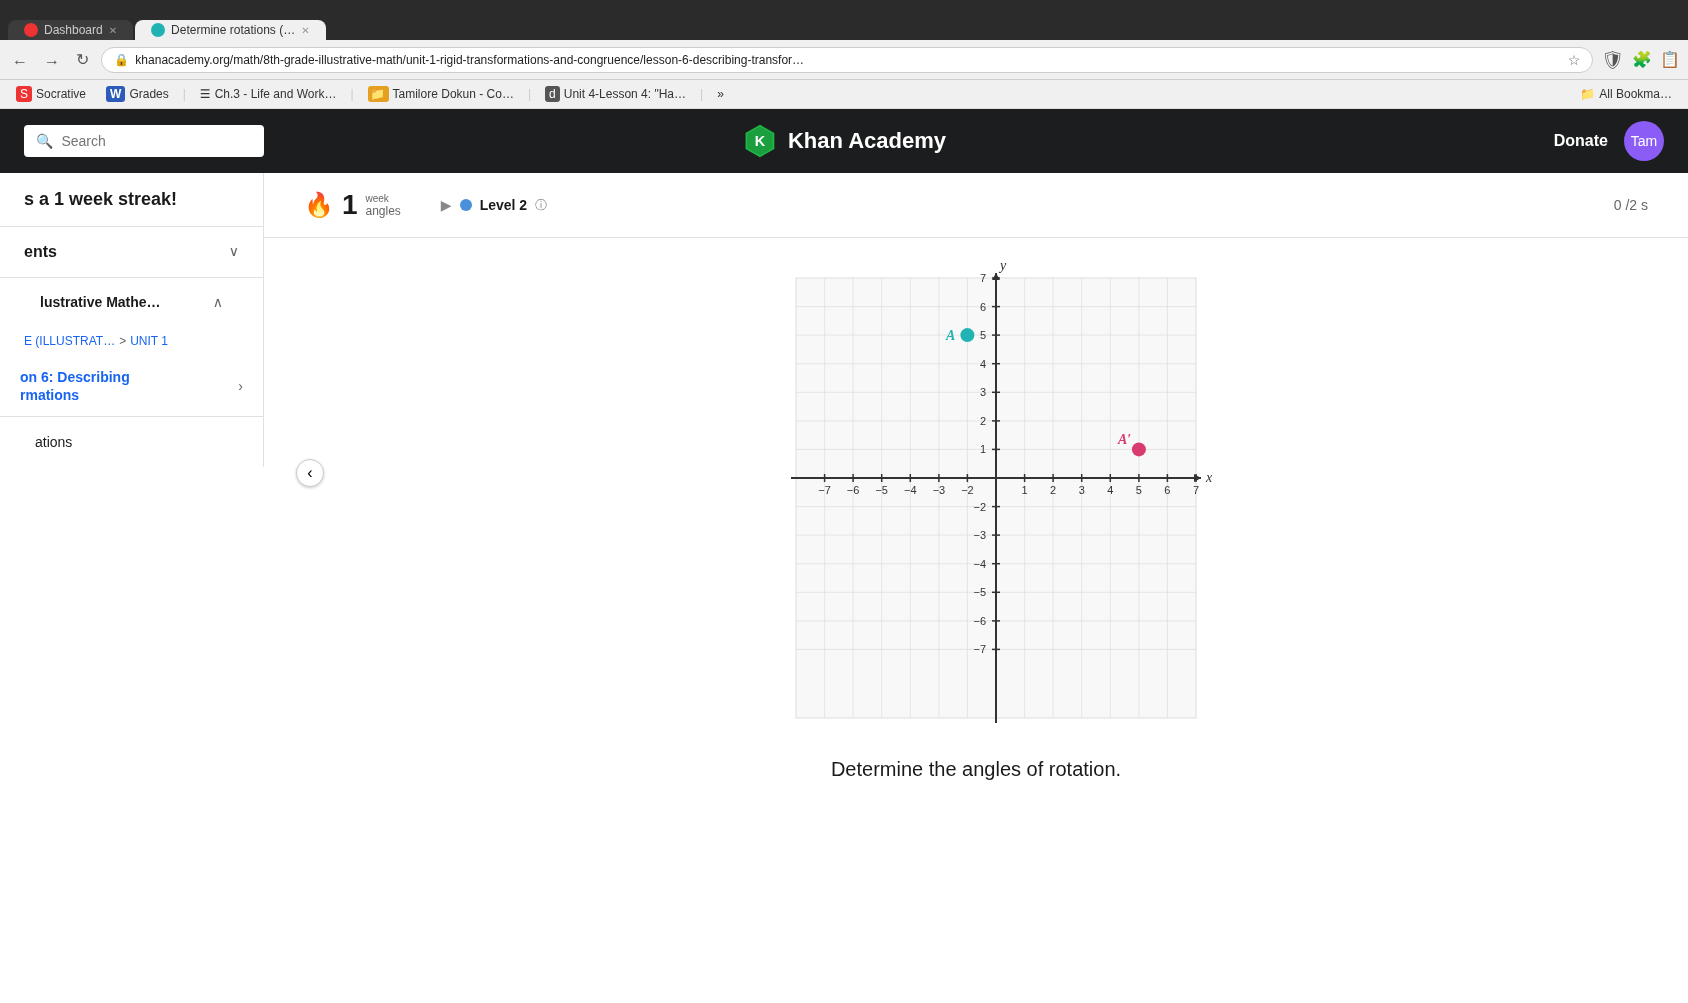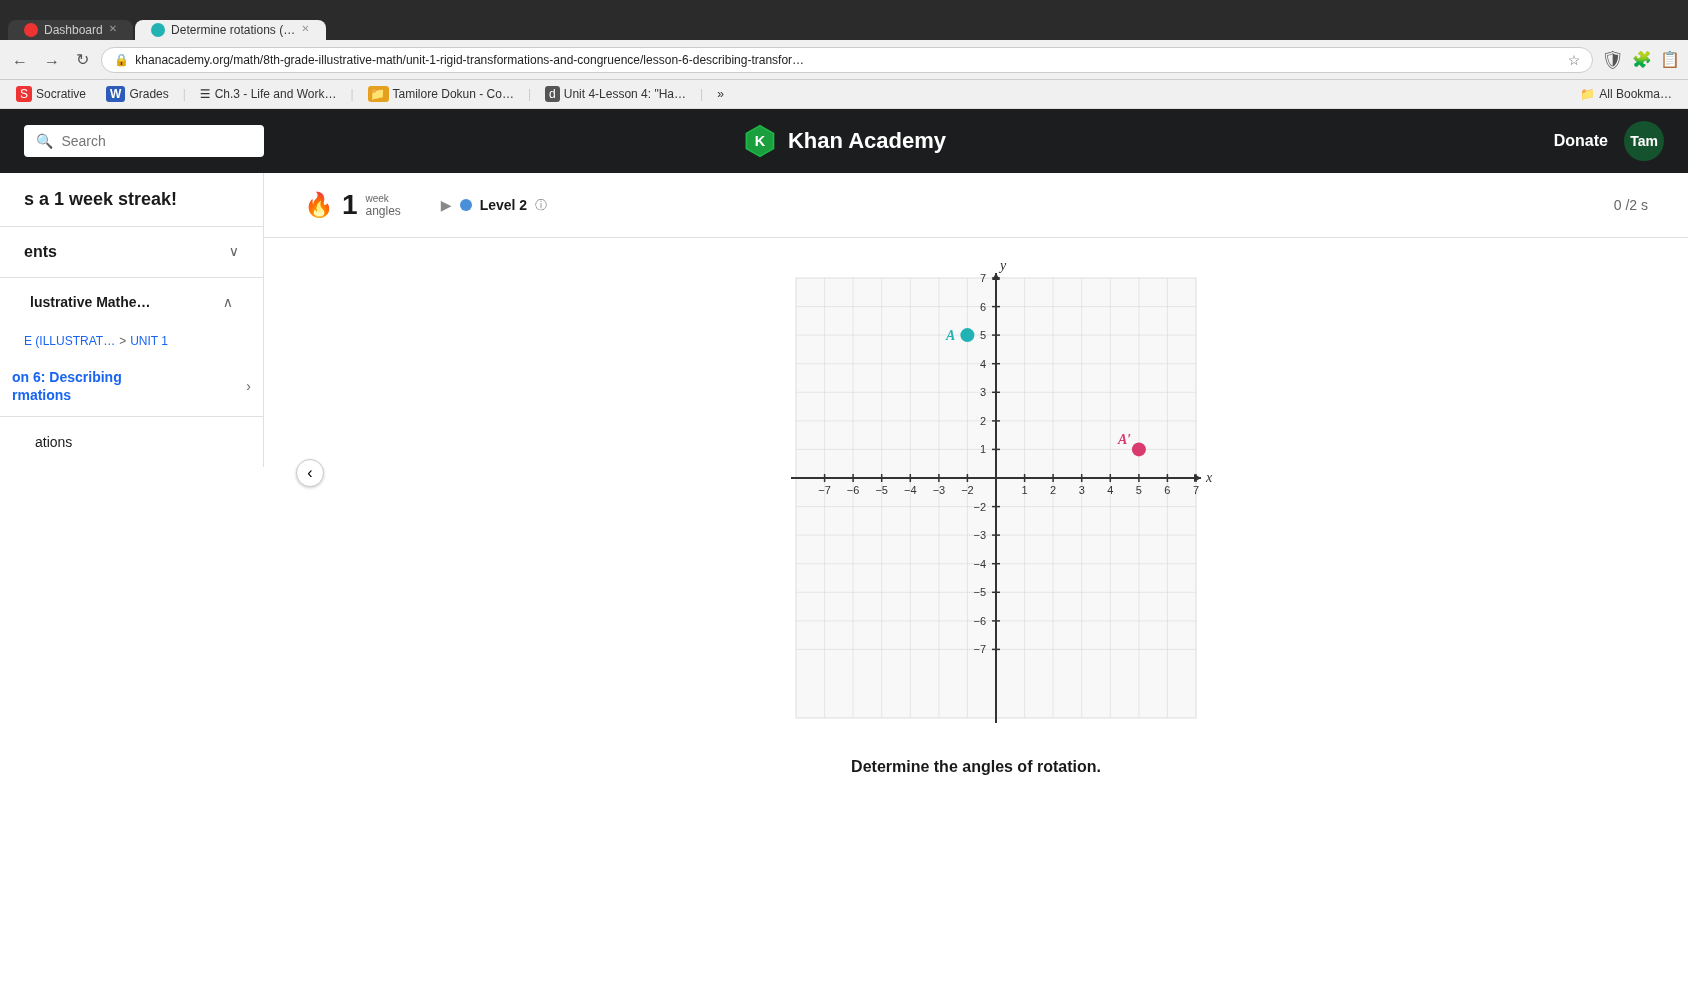--- a/index.html
+++ b/index.html
@@ -1,21 +1,21 @@
 <!DOCTYPE html>
 <html><head>
   <meta charset="utf-8">
   <style>
     * { box-sizing: border-box; margin: 0; padding: 0; }
     body { font-family: Arial, sans-serif; background: #f0f0f0; width: 1688px; min-height: 1003px; overflow-x: hidden; }
 
     
     .browser-chrome { background: #3c3c3c; width: 100%; }
     .tab-bar { display: flex; align-items: flex-end; padding: 6px 8px 0; background: #2b2b2b; height: 40px; }
-    .tab { background: #3c3c3c; color: #ccc; padding: 3px 16px; border-radius: 8px 8px 0 0; font-size: 12px; display: flex; gap: 6px; margin-right: 2px; }
+    .tab { background: #3c3c3c; color: #ccc; padding: 3px 16px; border-radius: 8px 8px 0 0; font-size: 12px; display: flex; align-items: center; gap: 6px; margin-right: 2px; }
     .tab.active { background: #f0f0f0; color: #333; }
     .tab-close { color: #999; font-size: 10px; cursor: pointer; }
     .tab-favicon { width: 14px; height: 14px; border-radius: 50%; display: inline-block; }
 
     .address-bar-row { background: #f0f0f0; display: flex; align-items: center; padding: 6px 8px; gap: 8px; border-bottom: 1px solid #ccc; }
     .address-bar { flex: 1; background: white; border: 1px solid #ccc; border-radius: 20px; padding: 4px 12px; font-size: 12px; color: #333; display: flex; align-items: center; gap: 6px; }
     .address-text { flex: 1; font-size: 12px; color: #222; overflow: hidden; white-space: nowrap; text-overflow: ellipsis; }
     .browser-btn { background: none; border: none; font-size: 16px; cursor: pointer; color: #555; padding: 4px; }
 
     .bookmarks-bar { background: #f0f0f0; display: flex; align-items: center; padding: 4px 8px; gap: 4px; border-bottom: 1px solid #ddd; font-size: 12px; overflow: hidden; }
@@ -28,21 +28,21 @@
     
     .ka-header { background: #1c1d1e; display: flex; align-items: center; padding: 0 24px; height: 64px; position: relative; }
     .ka-search-container { background: white; border-radius: 4px; display: flex; align-items: center; padding: 8px 12px; width: 240px; gap: 8px; }
     .ka-search-icon { color: #666; font-size: 14px; }
     .ka-search-input { border: none; outline: none; font-size: 14px; color: #333; width: 180px; }
     .ka-logo-container { position: absolute; left: 50%; transform: translateX(-50%); display: flex; align-items: center; gap: 10px; }
     .ka-logo-hex { width: 36px; height: 36px; }
     .ka-logo-text { color: white; font-size: 22px; font-weight: bold; }
     .ka-header-right { margin-left: auto; display: flex; align-items: center; gap: 16px; }
     .ka-donate-btn { color: white; font-size: 16px; font-weight: bold; cursor: pointer; background: none; border: none; }
-    .ka-avatar { width: 40px; height: 40px; border-radius: 50%; background: #14532d; display: flex; align-items: center; justify-content: center; color: white; font-size: 14px; font-weight: bold; }
+    .ka-avatar { width: 40px; height: 40px; border-radius: 50%; background: #8b5cf6; display: flex; align-items: center; justify-content: center; color: white; font-size: 14px; font-weight: normal; }
 
     
     .content-area { display: flex; min-height: 900px; }
 
     
     .sidebar { width: 264px; background: white; border-right: 1px solid #e0e0e0; padding: 0; flex-shrink: 0; }
 
     .streak-banner { padding: 16px 24px; border-bottom: 1px solid #e0e0e0; display: flex; align-items: center; gap: 8px; }
     .streak-text { font-size: 18px; font-weight: bold; color: #1a1a1a; }
 
@@ -50,21 +50,21 @@
     .sidebar-section-header { display: flex; justify-content: space-between; align-items: flex-start; padding: 16px 24px; cursor: pointer; }
     .sidebar-section-title { font-size: 16px; font-weight: bold; color: #1a1a1a; }
     .chevron-icon { color: #666; font-size: 14px; }
     .course-section-header { display: flex; justify-content: space-between; align-items: center; cursor: pointer; margin-bottom: 12px; }
     .course-title { font-size: 14px; font-weight: bold; color: #1a1a1a; }
 
     .breadcrumb { display: flex; align-items: center; gap: 4px; font-size: 12px; padding: 8px 24px; }
     .breadcrumb-link { color: #1865f2; cursor: pointer; }
     .breadcrumb-sep { color: #666; }
 
-    .lesson-item { display: flex; align-items: center; justify-content: space-between; padding: 12px 12px; cursor: pointer; }
+    .lesson-item { display: flex; align-items: center; justify-content: space-between; padding: 12px 20px; cursor: pointer; }
     .lesson-title { font-size: 14px; color: #1865f2; font-weight: bold; line-height: 1.3; }
     .lesson-chevron { color: #666; font-size: 14px; }
 
     .sidebar-footer-section { padding: 16px 35px; }
     .sidebar-footer-title { font-size: 14px; color: #1a1a1a; }
 
     .collapse-btn { position: absolute; left: 296px; top: 50%; transform: translateY(-50%); background: white; border: 1px solid #ccc; border-radius: 50%; width: 28px; height: 28px; display: flex; align-items: center; justify-content: center; cursor: pointer; z-index: 10; box-shadow: 0 1px 3px rgba(0,0,0,0.2); }
 
     
     .main-content { flex: 1; padding: 0; position: relative; }
@@ -80,21 +80,21 @@
     .level-text { font-size: 14px; font-weight: bold; color: #1a1a1a; }
     .info-icon { color: #888; font-size: 12px; cursor: pointer; }
 
     
     .graph-container { padding: 20px 40px; display: flex; flex-direction: column; align-items: center; }
 
     .coordinate-plane { position: relative; width: 480px; height: 480px; margin: 0 auto; }
 
     .coordinate-svg { width: 100%; height: 100%; }
 
-    .question-text { text-align: center; font-size: 16px; font-weight: bold; color: #1a1a1a; margin-top: 20px; }
+    .question-text { text-align: center; font-size: 20px; font-weight: normal; color: #1a1a1a; margin-top: 20px; }
 
     
     .sidebar-wrapper { position: relative; }
   </style>
 </head>
 <body>
 
 <div class="browser-chrome">
   <div class="tab-bar">
     <div class="tab">
@@ -192,21 +192,21 @@
         </div>
 
         <div class="sidebar-section">
           <div class="sidebar-section-header">
             <span class="sidebar-section-title">ents</span>
             <span class="chevron-icon">∨</span>
           </div>
         </div>
 
         <div class="sidebar-section">
-          <div class="course-section-header" style="padding: 16px 30px 4px;">
+          <div class="course-section-header" style="padding: 16px 40px 4px;">
             <span class="course-title">lustrative Mathe…</span>
             <span class="chevron-icon">∧</span>
           </div>
 
           <div class="breadcrumb">
             <span class="breadcrumb-link">E (ILLUSTRAT…</span>
             <span class="breadcrumb-sep">&gt;</span>
             <span class="breadcrumb-link">UNIT 1</span>
           </div>
 

